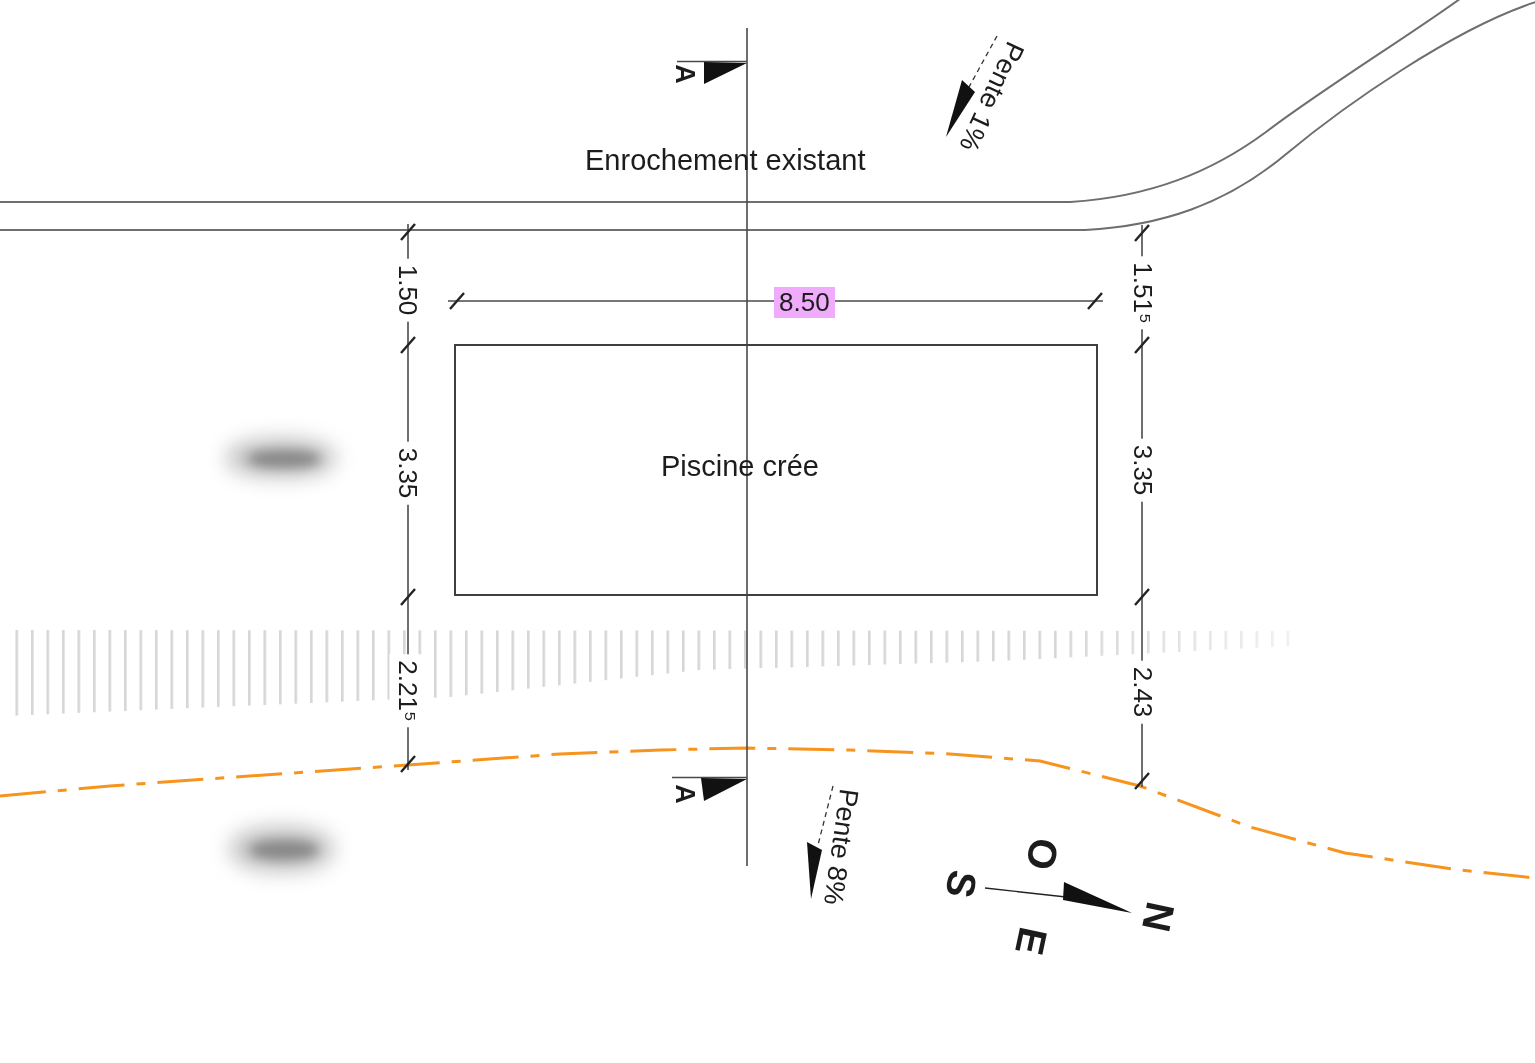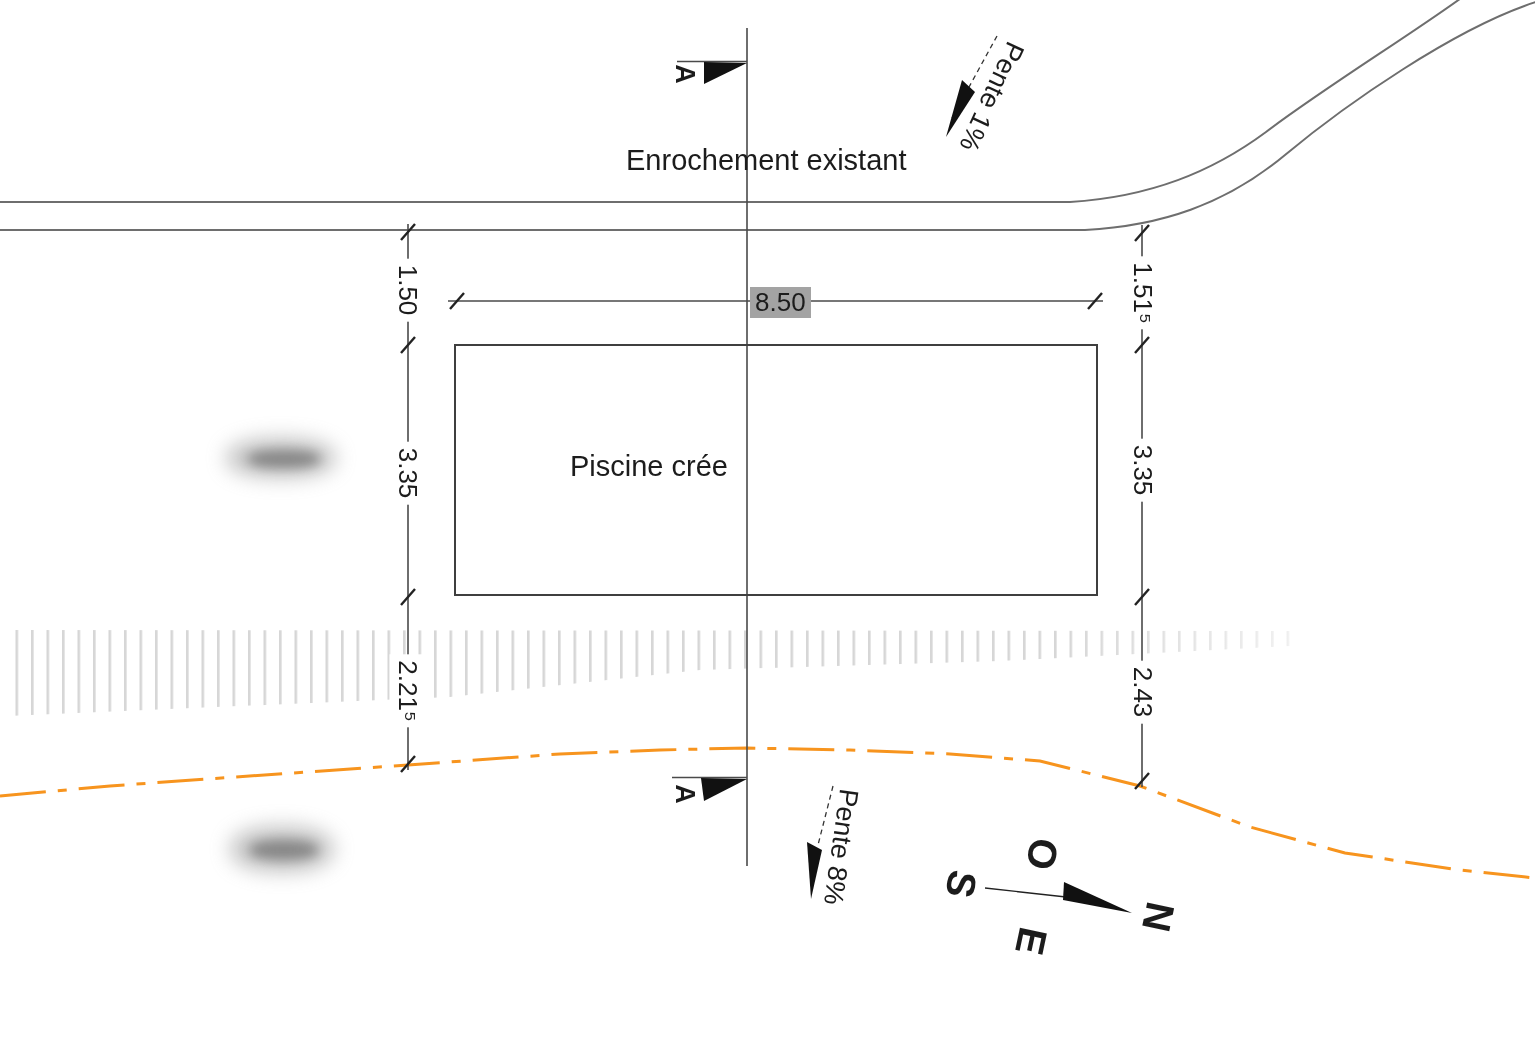--- a/index.html
+++ b/index.html
@@ -4,26 +4,26 @@
 <style>
   html,body{margin:0;padding:0;background:#fff;}
   .canvas{
     position:relative;width:1535px;height:1063px;background:#ffffff;overflow:hidden;
     font-family:"Liberation Sans","DejaVu Sans",sans-serif;color:#1c1c1c;
   }
   .canvas svg{position:absolute;left:0;top:0;}
   .lbl{position:absolute;white-space:nowrap;color:#1c1c1c;}
   .lbl-center{transform:translate(-50%,-50%);}
   .txt-main{font-size:29px;}
-  .pool-label{width:340px;text-align:left;line-height:44px;font-size:29px;}
+  .pool-label{width:340px;text-align:center;line-height:44px;font-size:29px;}
   .dim-label{
     font-size:26px;background:#fff;padding:2px 6px;
     transform:translate(-50%,-50%) rotate(90deg);
   }
-  .dim-label-h{font-size:26px;background:#a3a3a3;padding:0 5px;}
+  .dim-label-h{font-size:26px;background:#f0abfc;padding:0 5px;margin-left:24px;}
   .section-letter{
     font-size:27px;font-weight:bold;
     transform:translate(-50%,-50%) rotate(90deg);
   }
   .pente-label{
     font-size:27px;transform-origin:0 0;
   }
   .pente-1{left:1030px;top:50px;transform:rotate(115deg);}
   .pente-8{left:864px;top:791px;transform:rotate(98deg);}
   .compass-letter{
@@ -105,21 +105,21 @@
       <line x1="985" y1="888" x2="1066" y2="897" stroke="#222" stroke-width="1.4"></line>
       <polygon points="1064,882 1132,913 1063,900" fill="#111"></polygon>
     </g>
   </svg>
 
   <div class="blur-blob" style="left:226px;top:438px;width:110px;height:40px;"></div>
   <div class="blur-core" style="left:248px;top:450px;width:72px;height:18px;"></div>
   <div class="blur-blob" style="left:230px;top:826px;width:104px;height:46px;"></div>
   <div class="blur-core" style="left:250px;top:840px;width:68px;height:20px;"></div>
 
-  <div class="lbl txt-main" style="left:585px;top:144px;margin-left:41px;">Enrochement existant</div>
+  <div class="lbl txt-main" style="left:585px;top:144px;">Enrochement existant</div>
 
   <div class="lbl pool-label lbl-center" style="left:740px;top:466px;">
     <div>Piscine crée</div>
   </div>
 
   <div class="lbl dim-label-h" style="left:750px;top:287px;">8.50</div>
 
   <div class="lbl dim-label" style="left:407px;top:290px;">1.50</div>
   <div class="lbl dim-label" style="left:407px;top:473px;">3.35</div>
   <div class="lbl dim-label" style="left:407px;top:691px;">2.21⁵</div>

